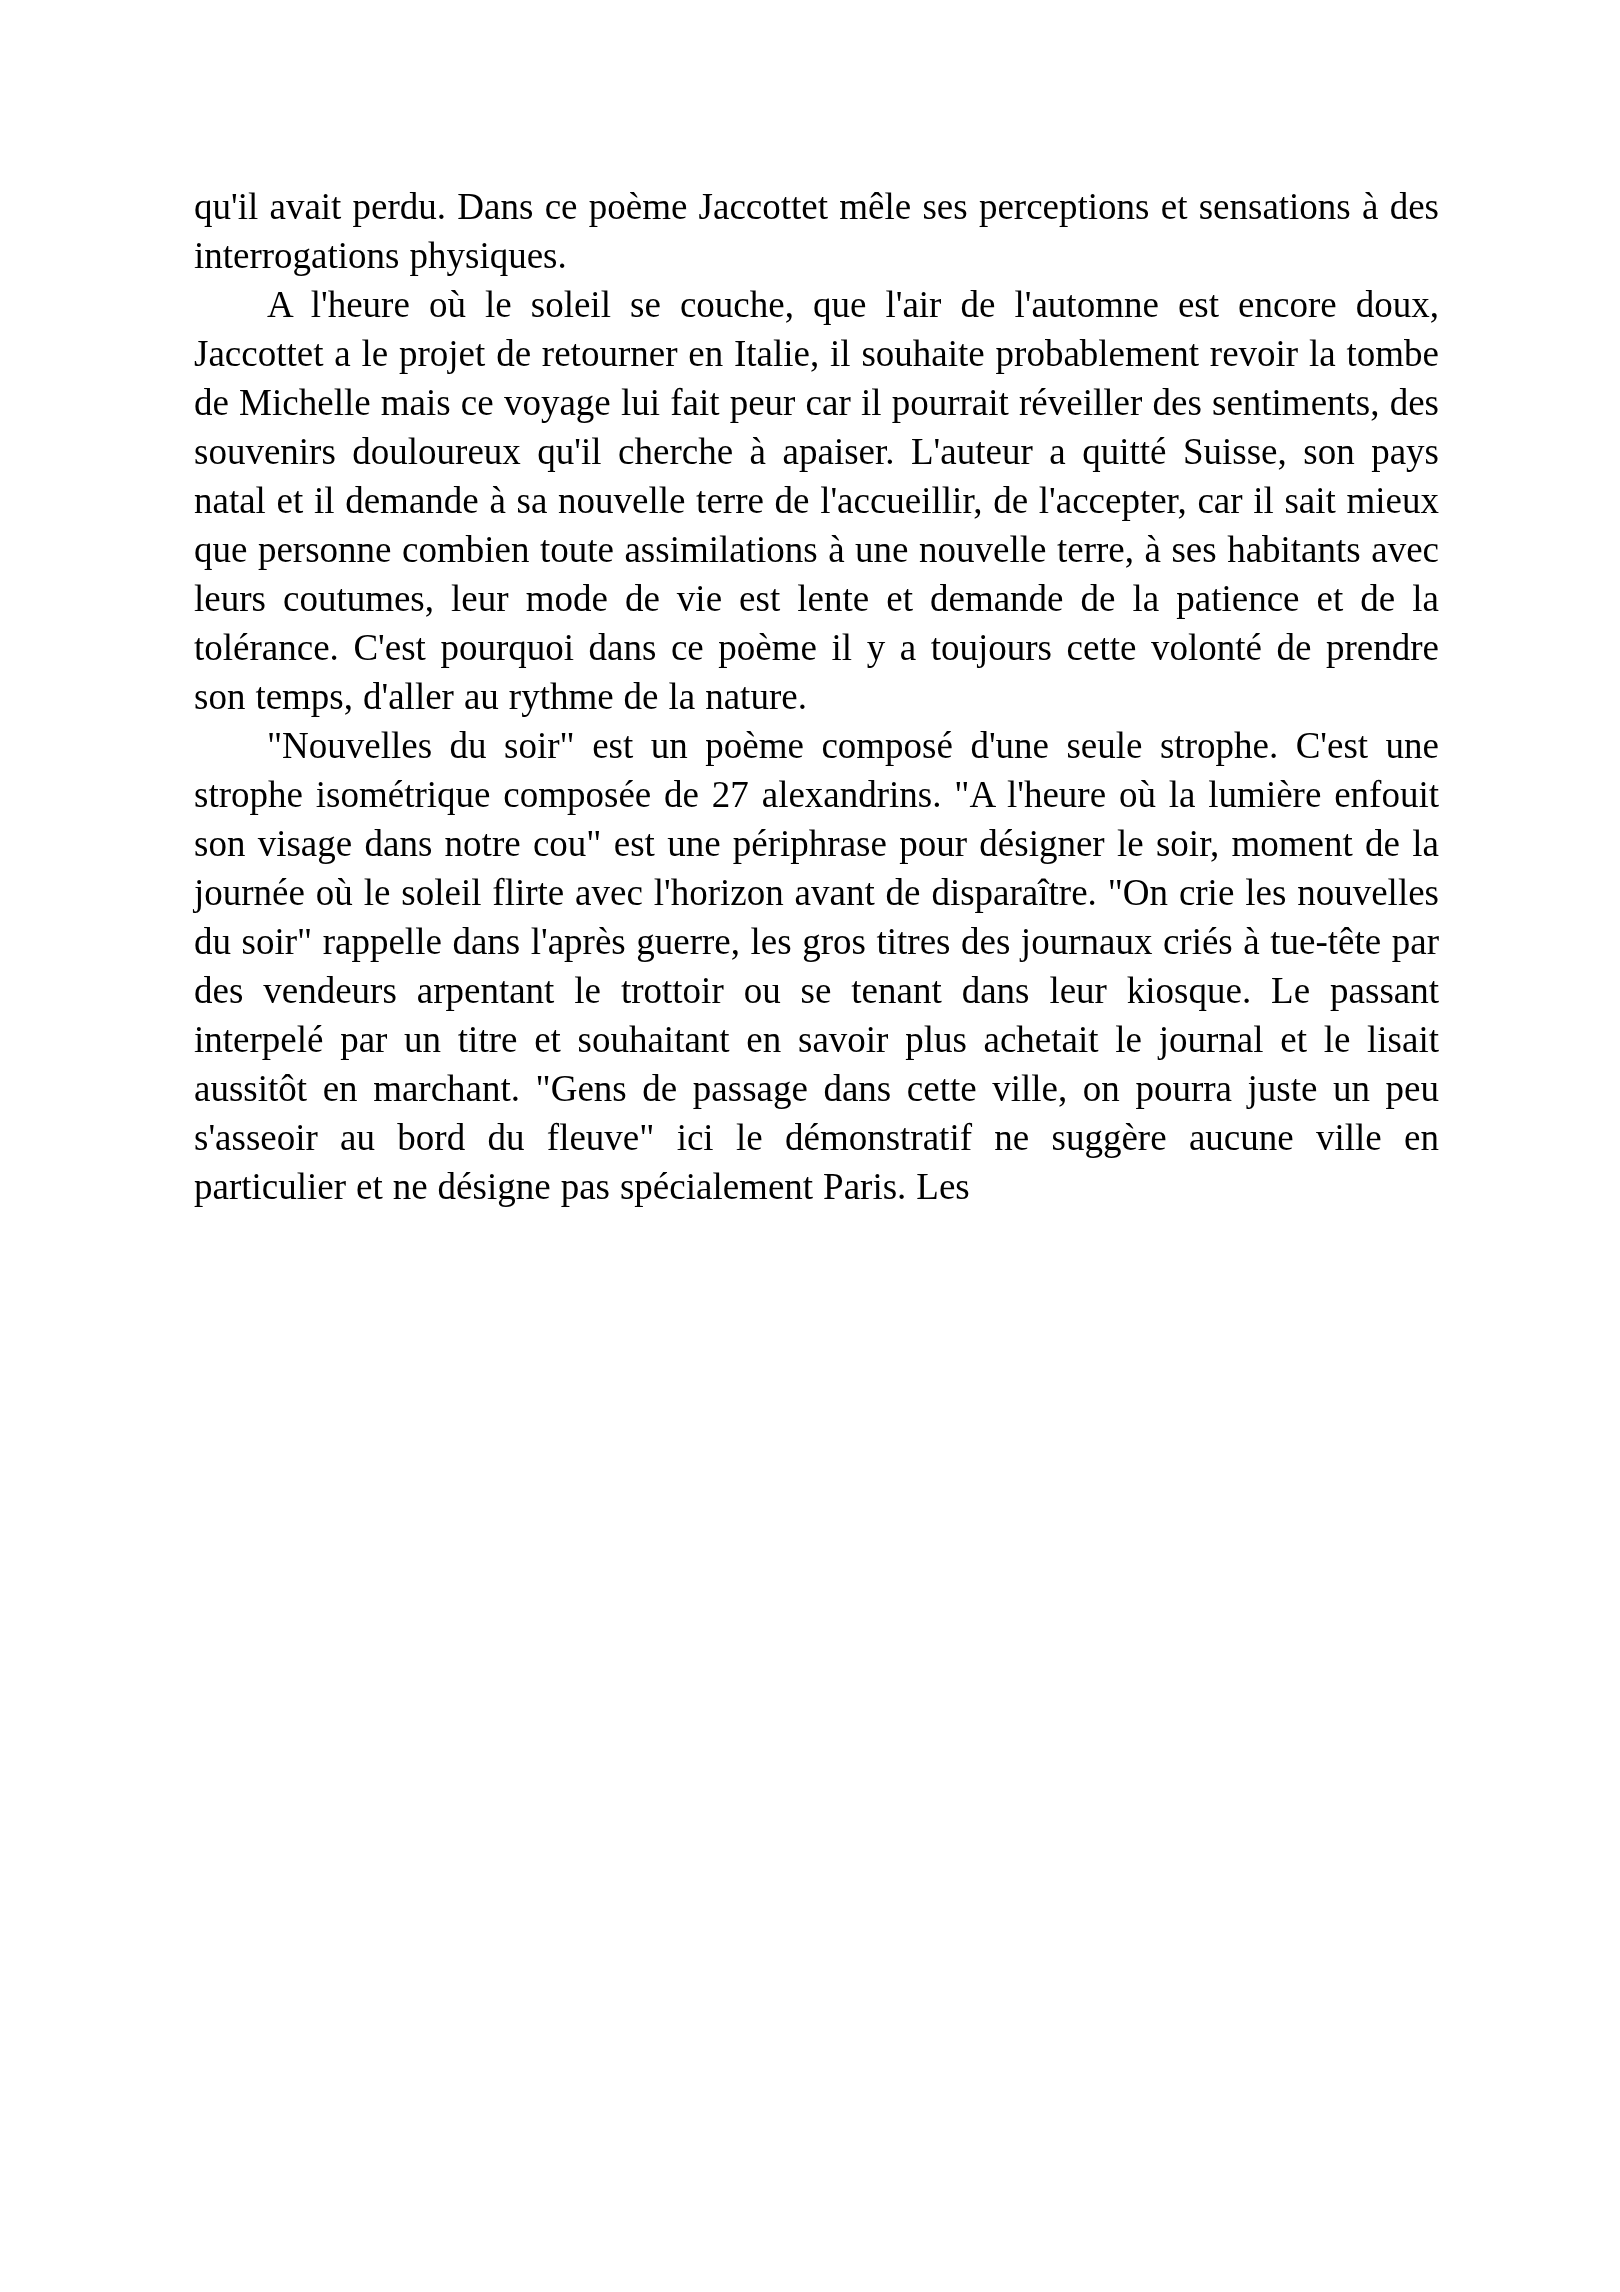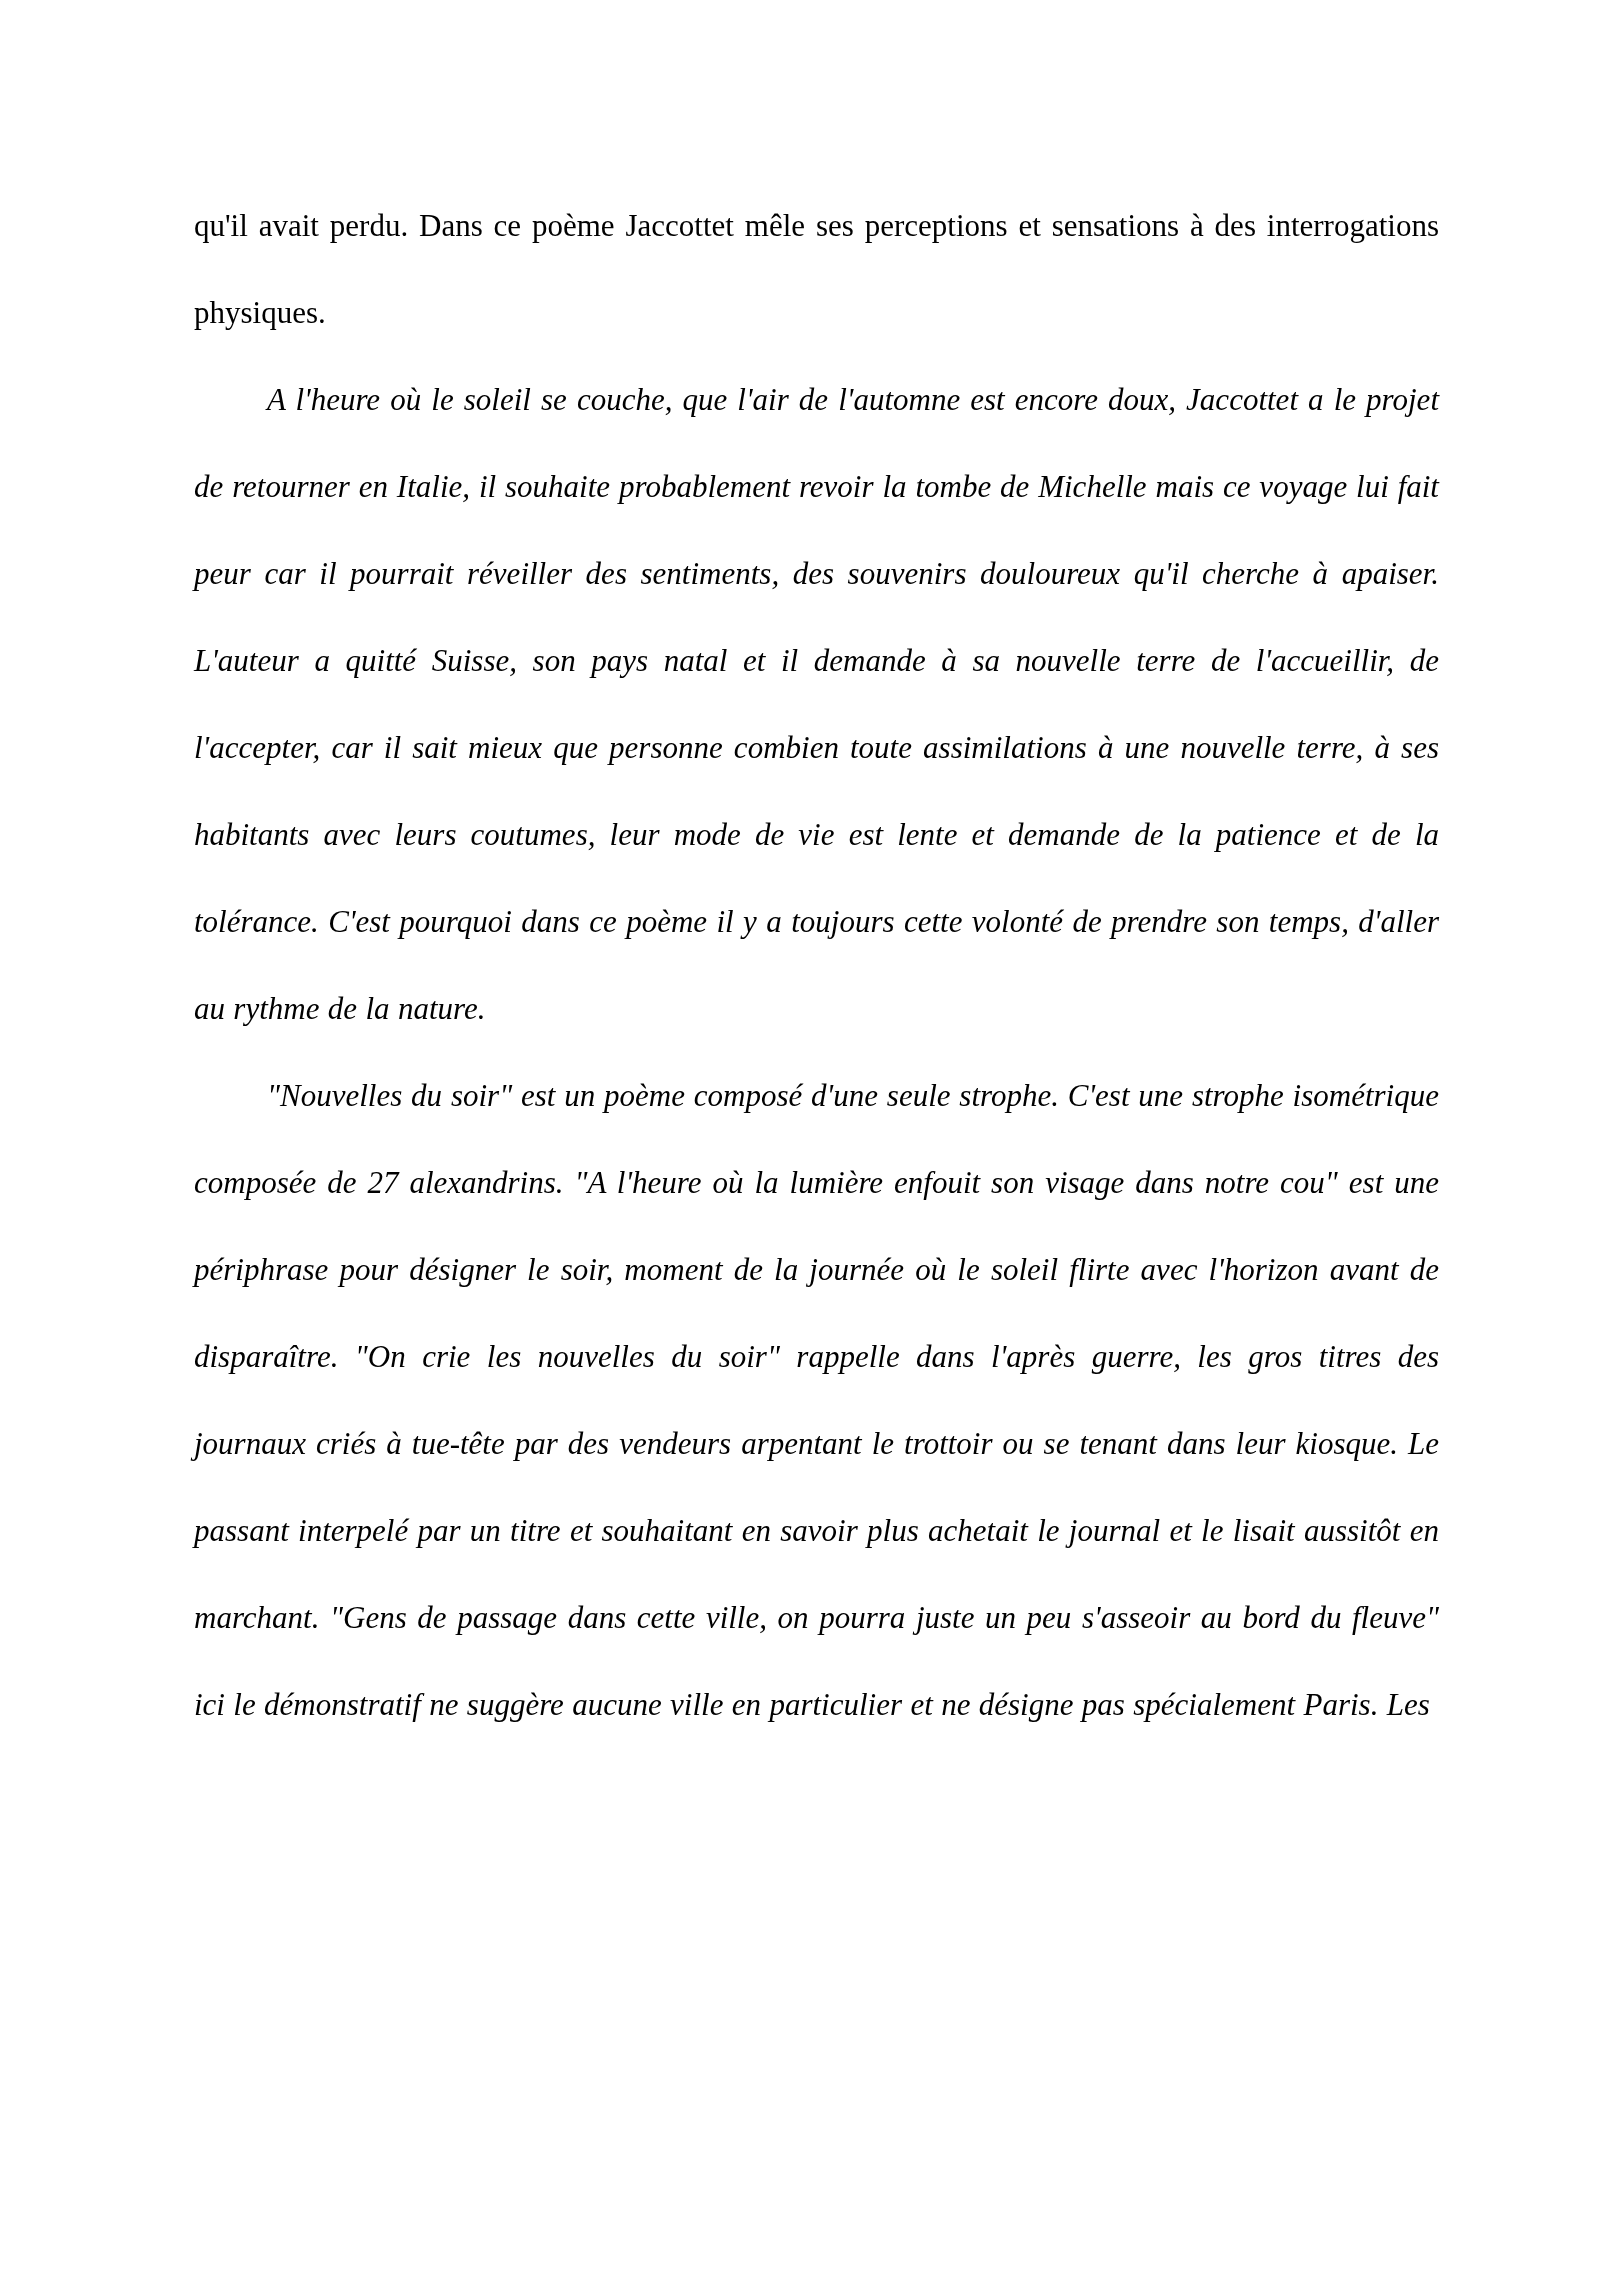--- a/index.html
+++ b/index.html
@@ -19,32 +19,31 @@
   }
   .text-column {
     position: absolute;
     left: 194px;
     top: 182px;
     width: 1245px;
   }
   .para {
     margin: 0 0 0 0;
     font-family: "Liberation Serif", "DejaVu Serif", serif;
-    font-size: 31px;
-    line-height: 87px;
+    font-size: 37px;
+    line-height: 49px;
     color: #000000;
     text-align: justify;
     text-justify: inter-word;
     -webkit-hyphens: none;
     hyphens: none;
     word-spacing: 0.02em;
   }
   .para.indented {
     text-indent: 73px;
-    font-style: italic;
   }
   
   .para-gap {
     height: 0px;
   }
 </style>
 </head>
 <body>
 
 <div class="page">

